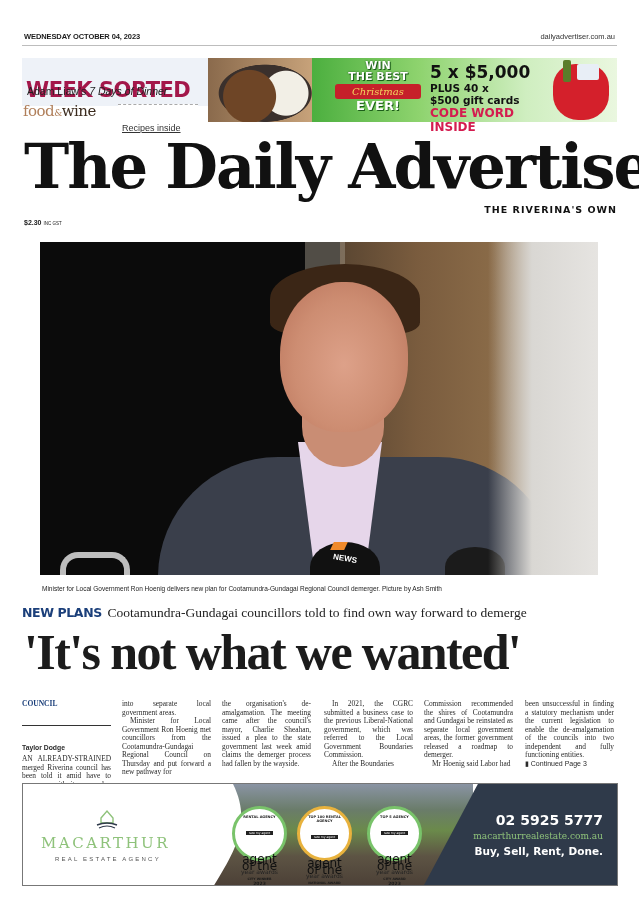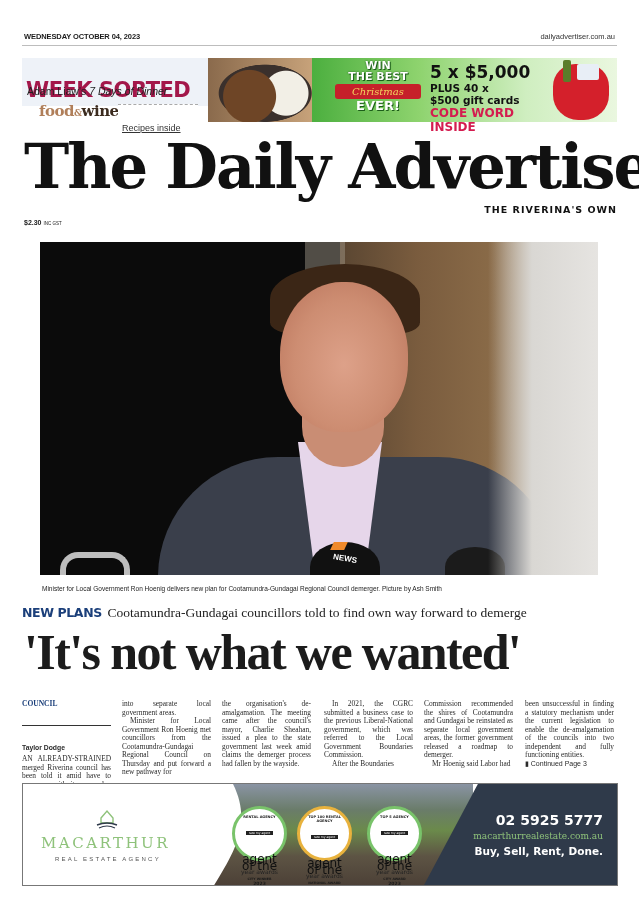--- a/index.html
+++ b/index.html
@@ -10,21 +10,21 @@
   .datebar { position: absolute; left: 22px; top: 30px; width: 595px; height: 16px; border-bottom: 1px solid #bdbdbd; }
   .datebar .date { position: absolute; left: 2px; top: 2px; font-size: 7.5px; font-weight: bold; letter-spacing: -0.1px; }
   .datebar .site { position: absolute; right: 2px; top: 2px; font-size: 7.5px; color: #333; }
 
   
   .topad { position: absolute; left: 22px; top: 58px; width: 595px; height: 64px; }
   .ad-food { position: absolute; left: 0; top: 0; width: 186px; height: 48px; background: #eef2f8; }
   .ad-food .headline { position: absolute; left: 4px; top: 2px; font-size: 21px; font-weight: 900; color: #a3174a; letter-spacing: -0.5px; font-family: "DejaVu Sans", sans-serif; }
   .ad-food .sub { position: absolute; left: 5px; top: 27px; font-size: 10.5px; color: #222; }
   .ad-food .sub i { font-style: italic; }
-  .ad-food .brand { position: absolute; left: 17px; top: 44px; font-size: 15px; font-weight: bold; color: #b07f5a; font-family: "DejaVu Serif", serif; letter-spacing: -0.5px; text-align: right; }
+  .ad-food .brand { position: absolute; left: 1px; top: 44px; font-size: 15px; font-weight: normal; color: #b07f5a; font-family: "DejaVu Serif", serif; letter-spacing: -0.5px; text-align: right; }
   .ad-food .brand .amp { font-size: 9px; }
   .ad-food .brand .w { color: #3b2b1e; }
   .ad-food .recipes { position: absolute; left: 96px; top: 46px; width: 80px; height: 16px; background: #ffffff; border-top: 1px dashed #aaa; font-size: 9px; color: #333; padding: 18px 4px; text-decoration: underline; }
   .ad-dish { position: absolute; left: 186px; top: 0; width: 104px; height: 64px; background: radial-gradient(circle at 40% 60%, #6e4526 0 26px, transparent 27px), radial-gradient(circle at 75% 55%, #f2efe6 0 22px, transparent 23px), radial-gradient(ellipse at 55% 55%, #3a302c 0 46px, transparent 47px), linear-gradient(90deg,#8a6a4c,#c7a27a); }
   .ad-xmas { position: absolute; left: 290px; top: 0; width: 305px; height: 64px; background: linear-gradient(90deg, #4caf3f 0%, #8ed36e 35%, #cfeec0 70%, #eaf7df 100%); }
   .xmas-badge { position: absolute; left: 20px; top: 2px; width: 92px; height: 60px; text-align: center; }
   .xmas-badge .win { font-size: 11px; font-weight: 900; color: #fff; line-height: 11px; text-shadow: 0 0 2px #1d5d1a, 1px 1px 0 #1d5d1a; font-family: "DejaVu Sans", sans-serif; }
   .xmas-badge .ribbon { margin: 2px auto 0; width: 86px; height: 15px; background: #c6202a; border-radius: 3px; color: #f4d35e; font-size: 10px; font-family: "DejaVu Serif", serif; font-style: italic; line-height: 15px; }
   .xmas-badge .ever { font-size: 13px; font-weight: 900; color: #fff; text-shadow: 1px 1px 0 #1d5d1a; font-family: "DejaVu Sans", sans-serif; line-height: 14px; }
   .xmas-copy { position: absolute; left: 118px; top: 4px; width: 130px; text-align: left; }

